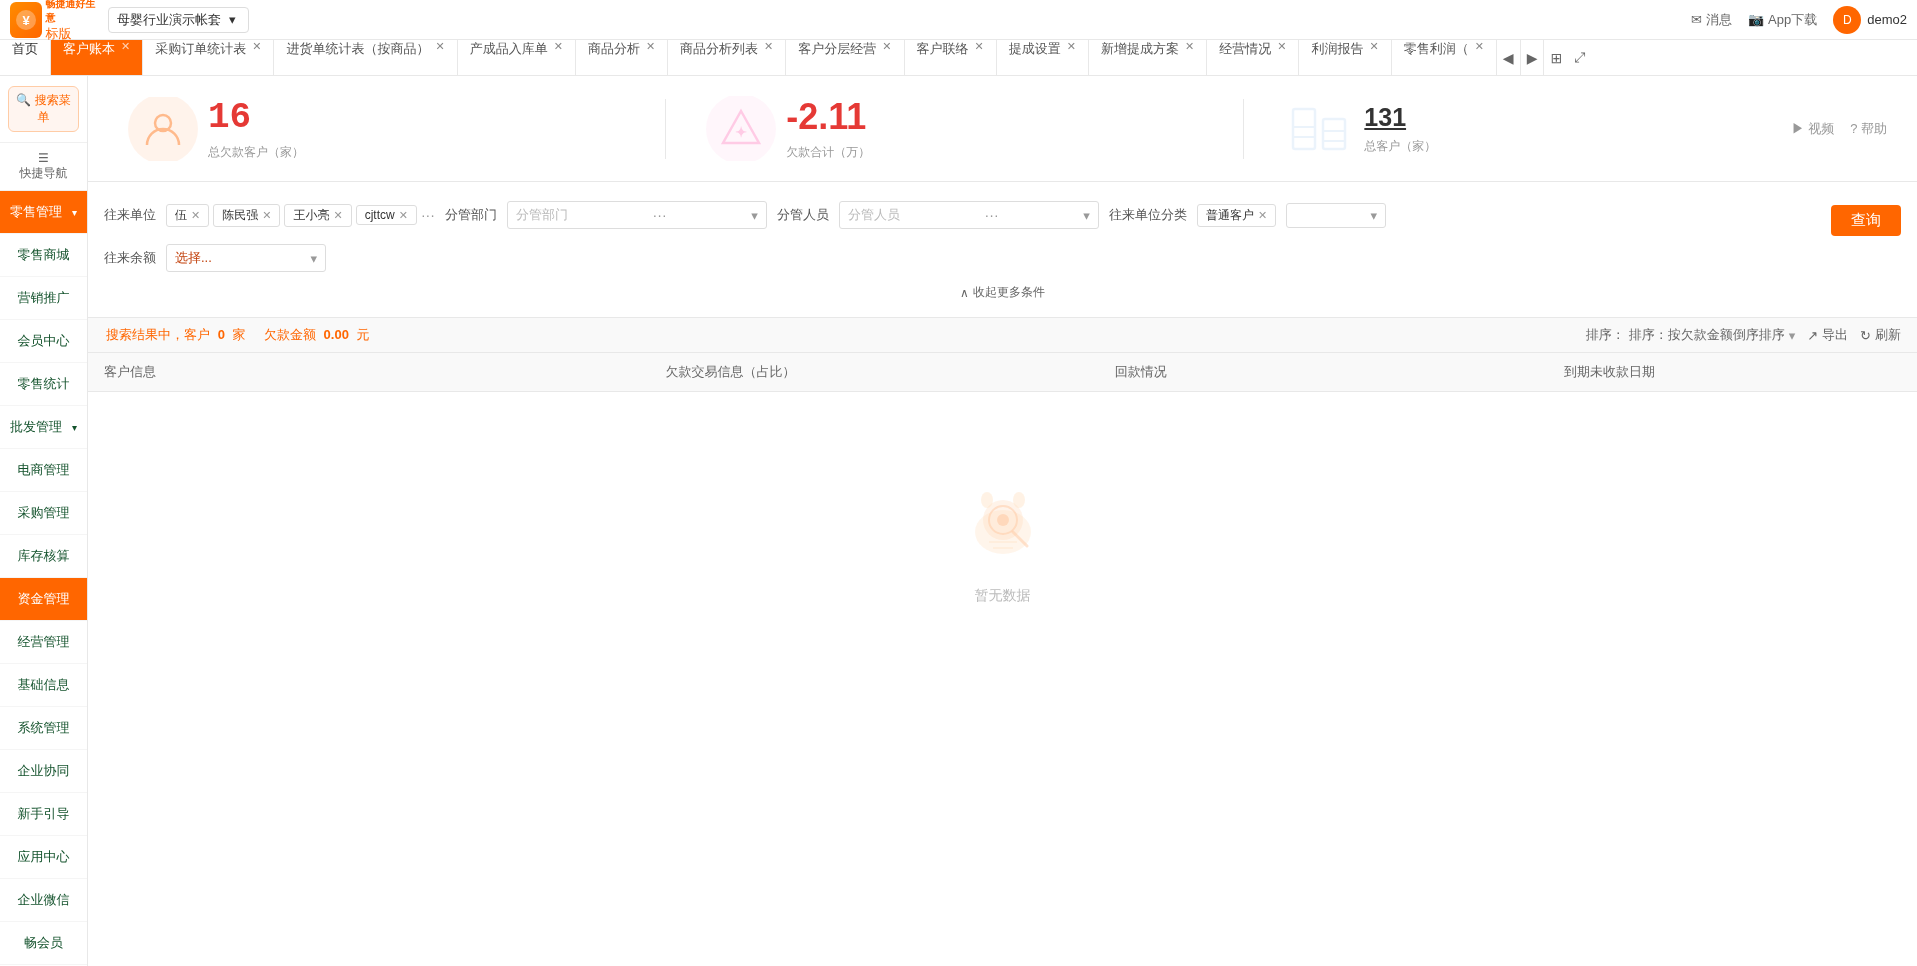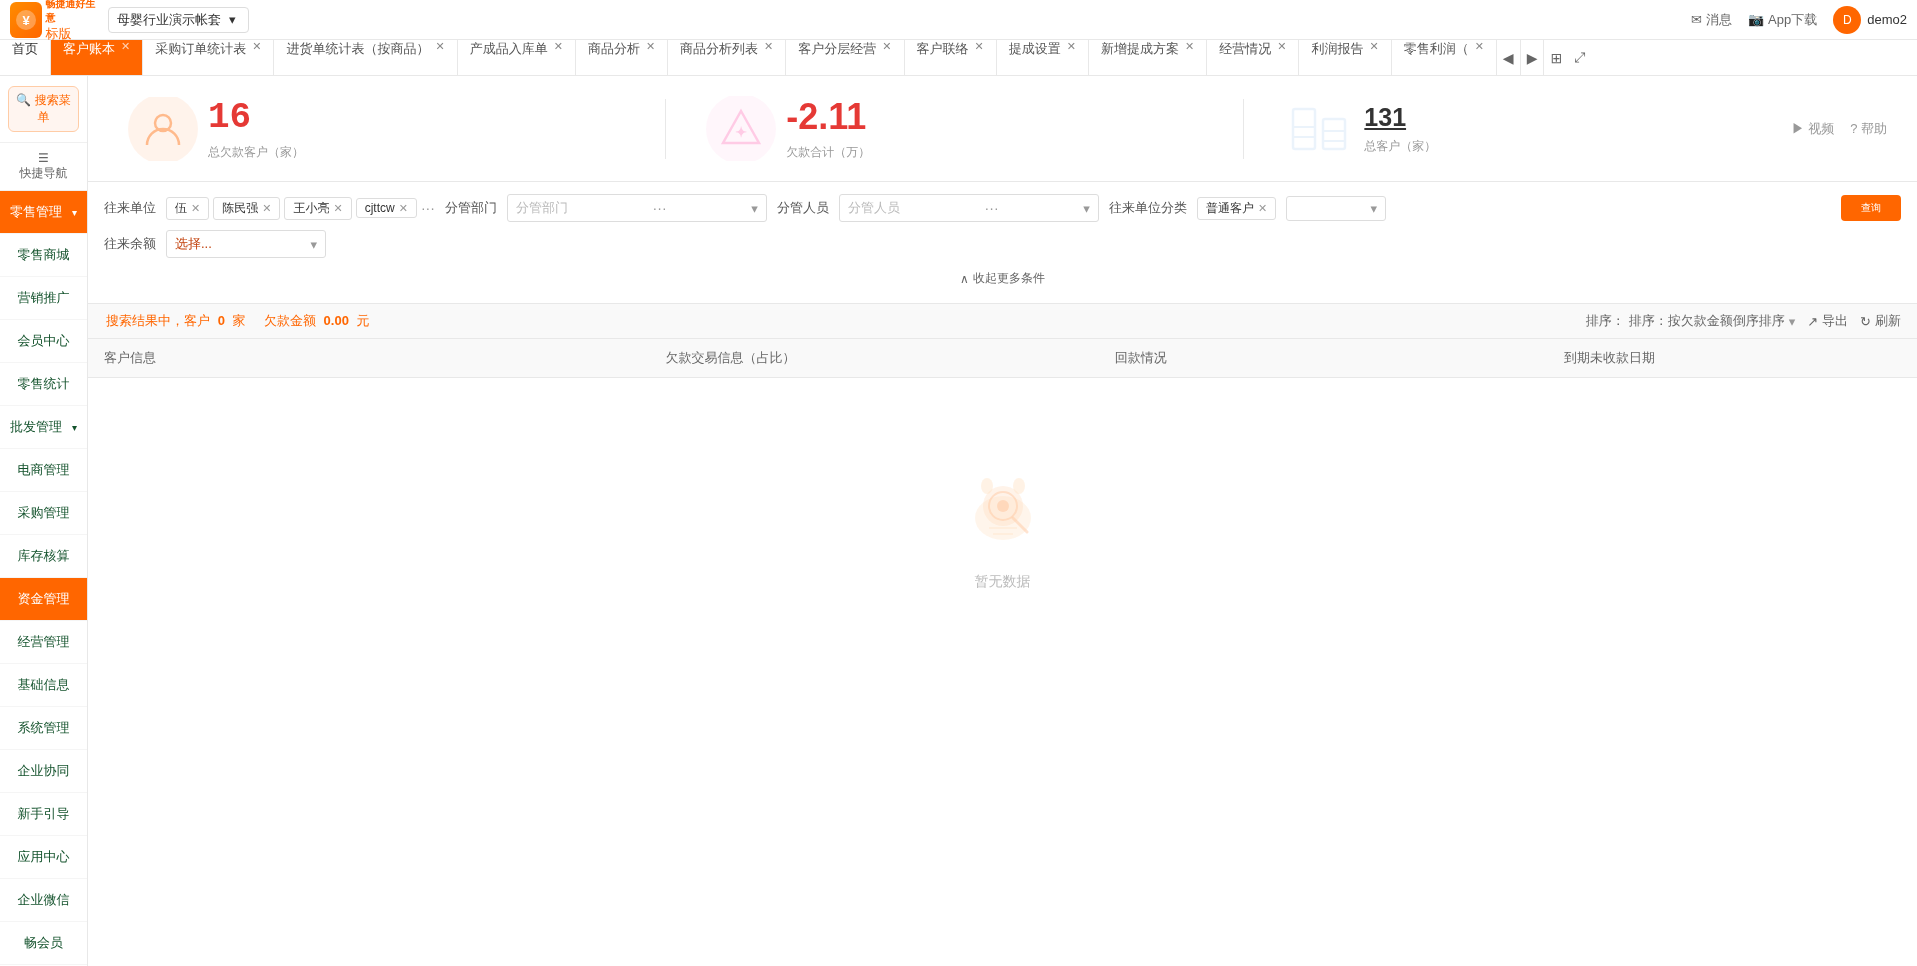--- a/index.html
+++ b/index.html
@@ -363,21 +363,21 @@
           <div class="filter-tags">
             <div class="filter-tag">
               <span>普通客户</span>
               <span class="x">✕</span>
             </div>
           </div>
           <div class="filter-select" style="min-width:100px;">
             <span class="arrow">▾</span>
           </div>
 
-          <button style="background:#ff6600;color:#fff;border:none;border-radius:4px;padding:6px 20px;font-size:10px;cursor:pointer;margin-left:auto;">查询</button>
+          <button style="background:#ff6600;color:#fff;border:none;border-radius:4px;padding:6px 20px;font-size:15px;cursor:pointer;margin-left:auto;margin-top:11px;">查询</button>
         </div>
 
         <div class="filter-row">
           <span class="filter-label">往来余额</span>
           <div class="filter-select" style="min-width:160px;">
             <span style="color:#c2410c;">选择...</span>
             <span class="arrow" style="margin-left:auto;">▾</span>
           </div>
         </div>
 

